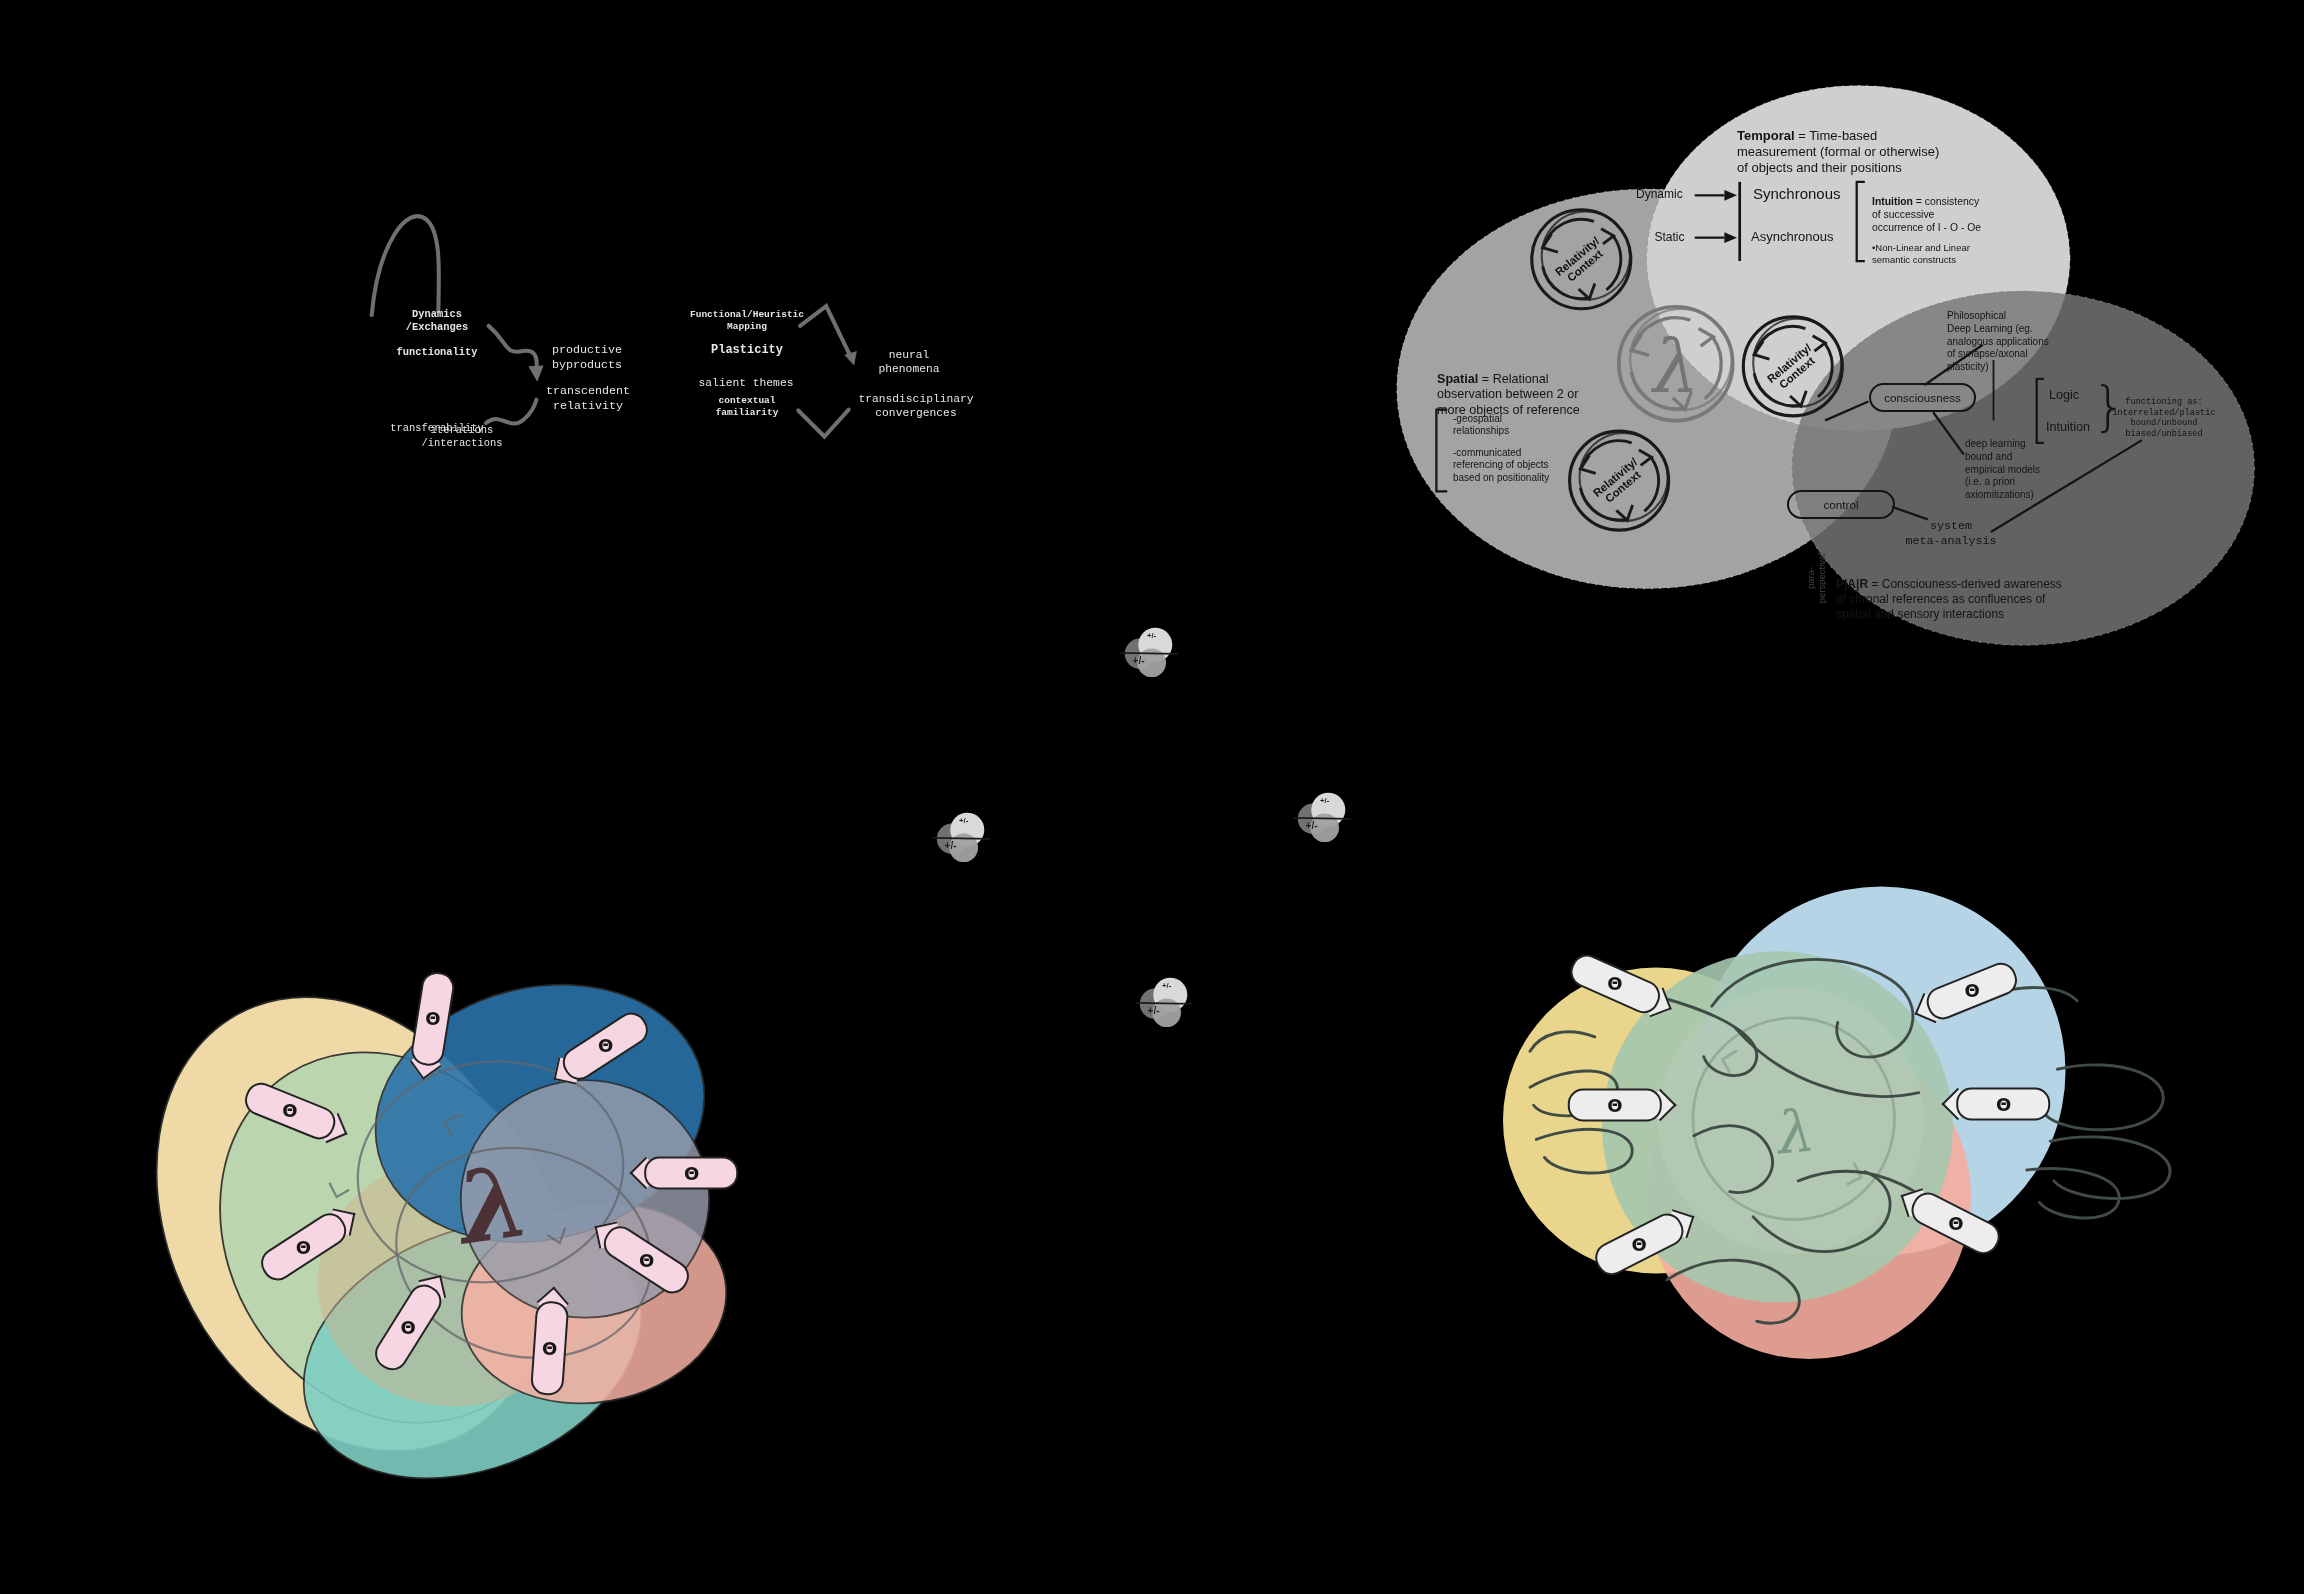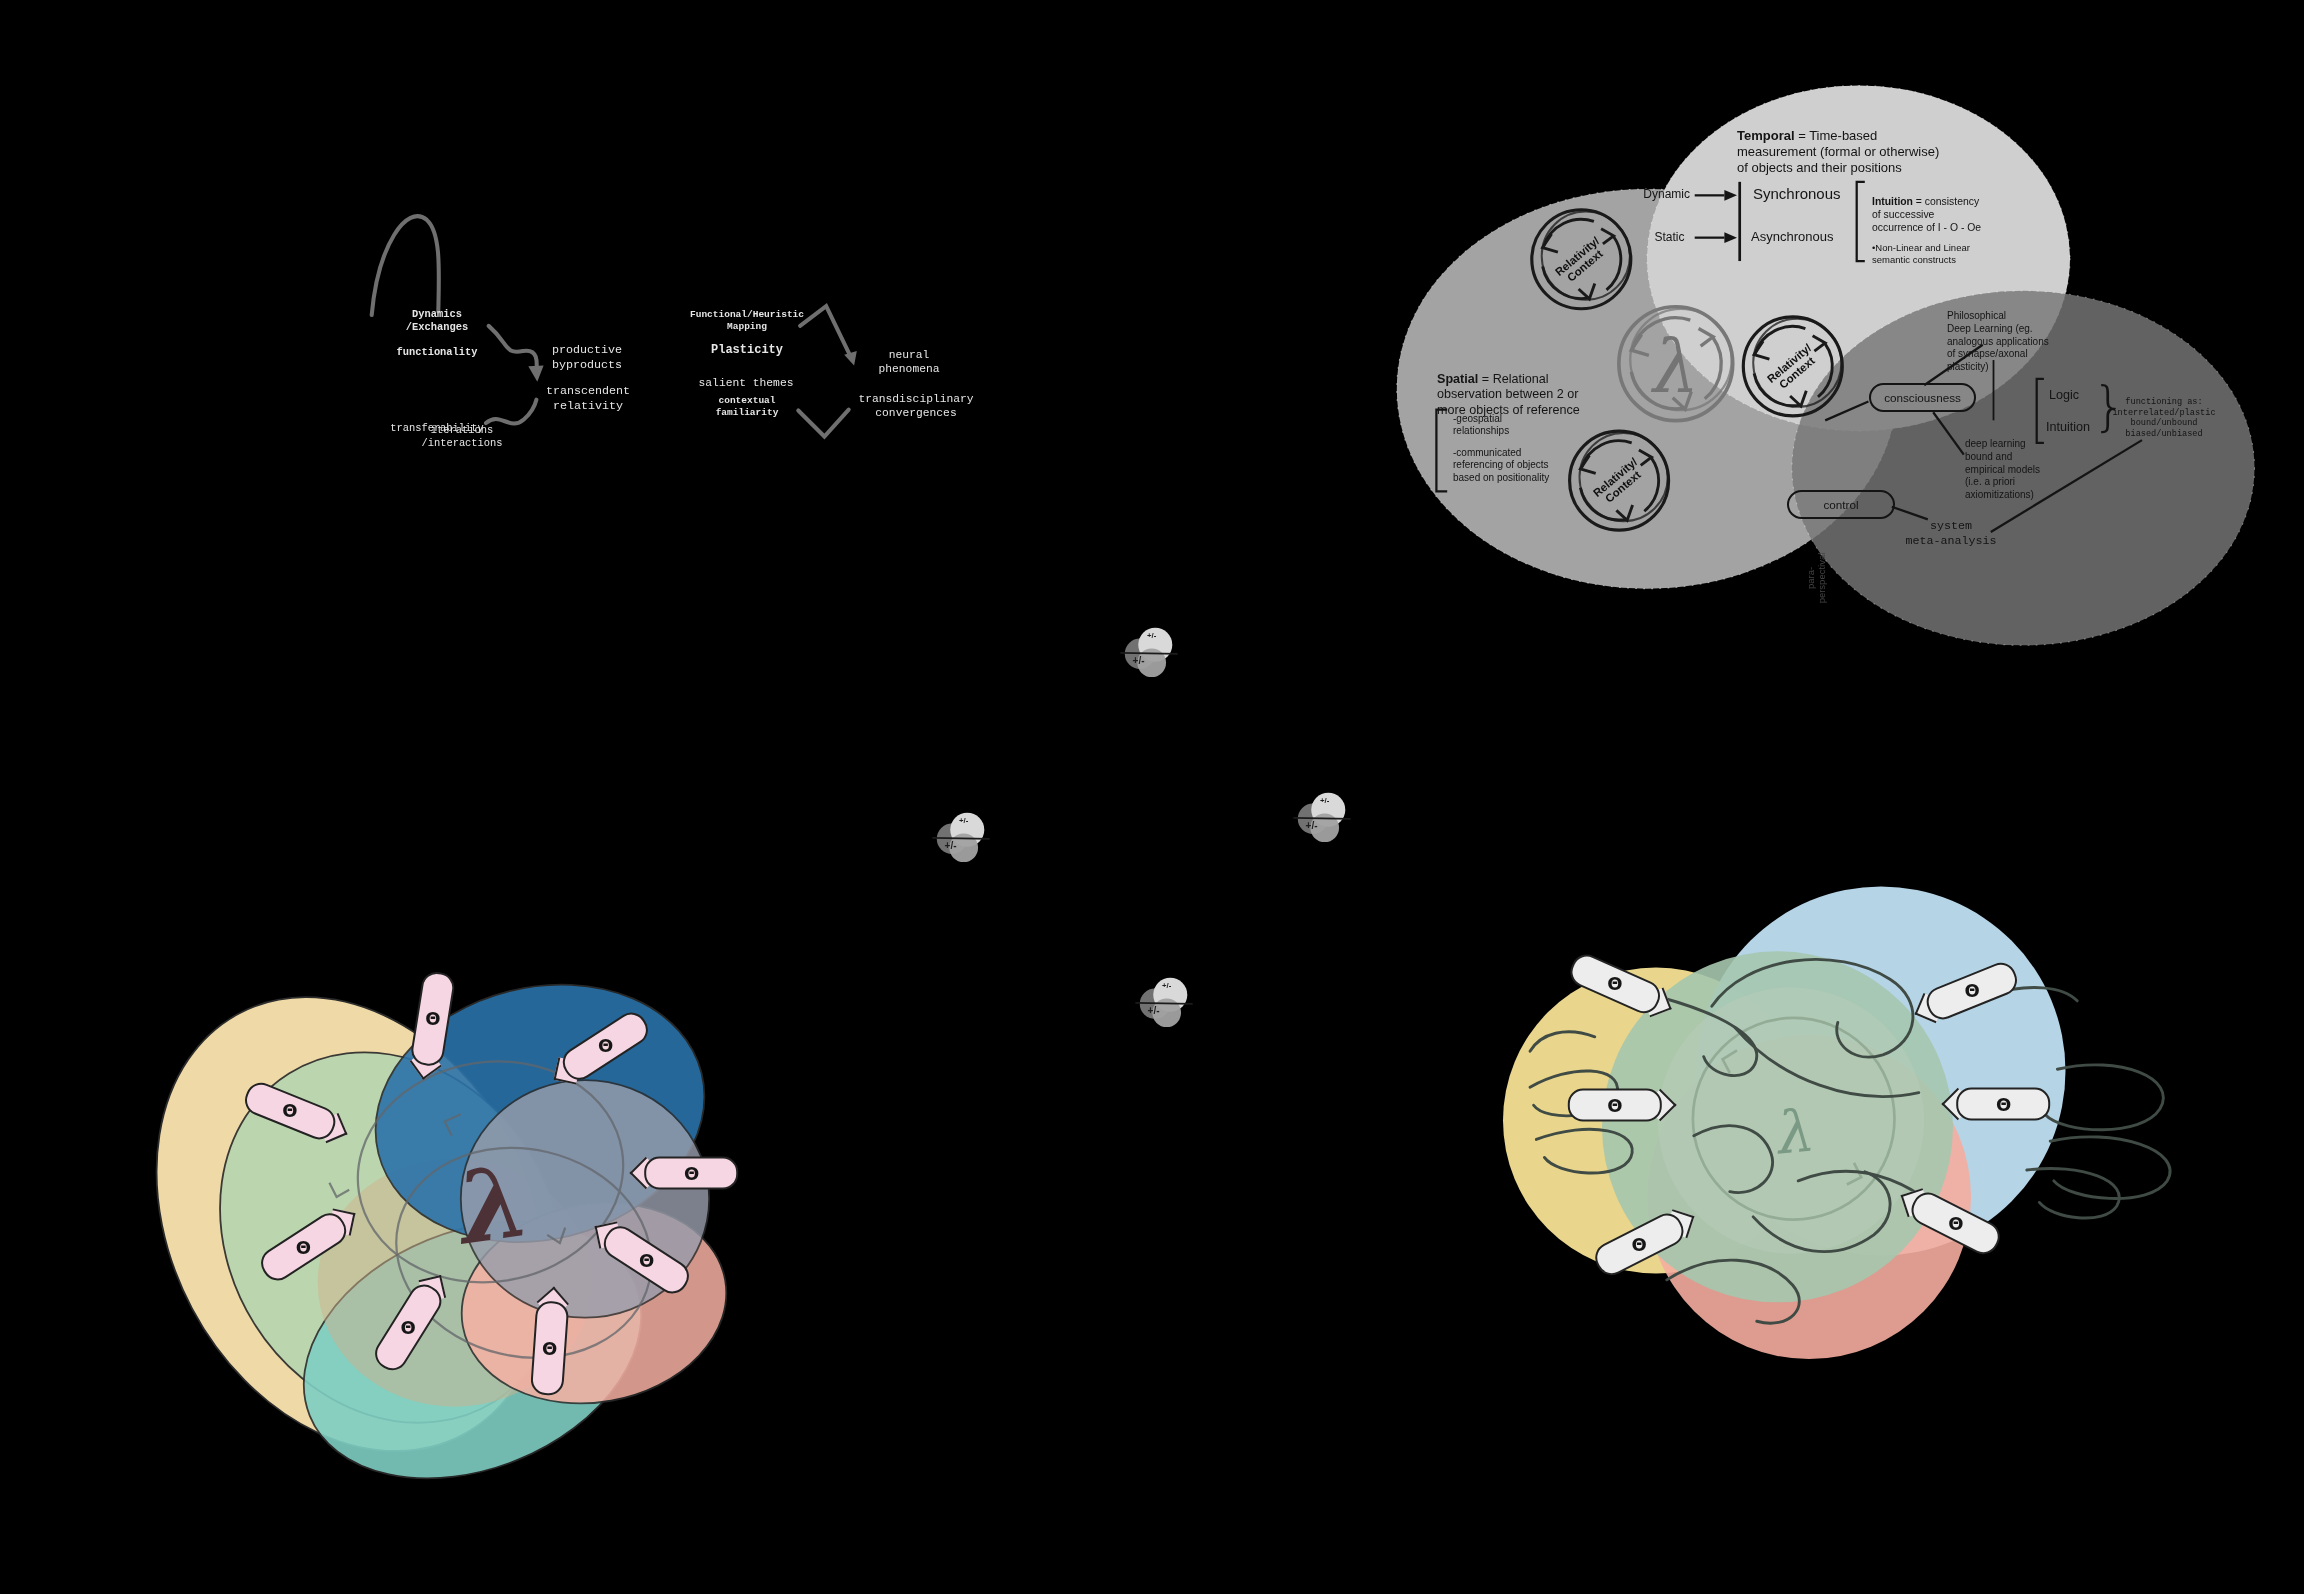--- a/index.html
+++ b/index.html
@@ -154,21 +154,21 @@
   <div class="txt wtxt ctr" style="left:909px;top:348px;font-size:11.3px;">neural
 phenomena</div>
   <div class="txt wtxt ctr" style="left:908px;top:392px;font-size:11.3px;margin-left:8px;">transdisciplinary
 convergences</div>
 
   <div class="txt" style="left:1737px;top:112px;width:216px;font-size:13px;">
     <span class="lead">Temporal</span><span> = Time-based
 measurement (formal or otherwise)
 of objects and their positions</span>
   </div>
-  <div class="txt" style="left:1636px;top:187px;width:54px;text-align:right;font-size:12px;">Dynamic</div>
+  <div class="txt" style="left:1636px;top:187px;width:54px;text-align:left;font-size:12px;">Dynamic</div>
   <div class="txt" style="left:1649px;top:230px;width:41px;text-align:center;font-size:12px;">Static</div>
   <div class="txt" style="left:1753px;top:185px;font-size:15px;">Synchronous</div>
   <div class="txt" style="left:1751px;top:229px;font-size:13px;">Asynchronous</div>
   <div class="txt" style="left:1872px;top:183px;width:131px;font-size:10.4px;">
     <span class="lead">Intuition</span><span> = consistency
 of successive
 occurrence of I - O - Oe</span>
   </div>
   <div class="txt" style="left:1872px;top:242px;width:117px;font-size:9.5px;">•Non-Linear and Linear
 semantic constructs</div>
@@ -209,20 +209,25 @@
   <div class="brace" style="left:2092px;top:375px;font-size:54px;">}</div>
   <div class="txt ctr" style="left:2164px;top:397px;width:106px;font-size:8.6px;">functioning as:
 interrelated/plastic
 bound/unbound
 biased/unbiased</div>
   <div class="oval" style="left:1787px;top:490px;width:104px;height:25px;font-size:11.7px;">
     <span>control</span>
   </div>
   <div class="txt ctr" style="left:1951px;top:519px;font-size:11.7px;">system
 meta-analysis</div>
+  <div class="txt" style="left:1836px;top:562px;width:288px;font-size:12px;">
+    <span class="lead">P|A|R</span><span> = Consciouness-derived awareness
+of chronal references as confluences of
+spatial and sensory interactions</span>
+  </div>
   <div class="vert" style="left:1780px;top:567px;width:72px;font-size:9.5px;color:#454545;">para-
 perspectival</div>
 
   <div class="mini-icon" style="left:1120px;top:626px;">
     <svg width="58" height="52" viewBox="0 0 64 58">
       <circle cx="22" cy="31" r="17" fill="#717171"></circle>
         <circle cx="39" cy="21" r="19" fill="#d9d9d9"></circle>
       <circle cx="35" cy="41" r="16" fill="#a2a2a2" opacity="0.95"></circle>
       <line x1="0" y1="30" x2="64" y2="31" stroke="#1b1b1b" stroke-width="2"></line>
     </svg>

